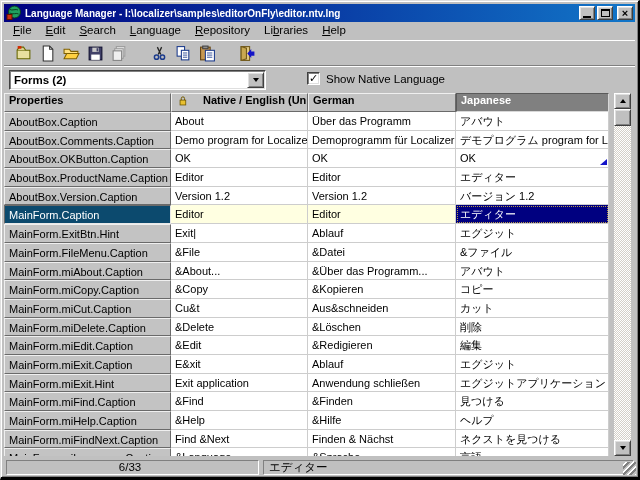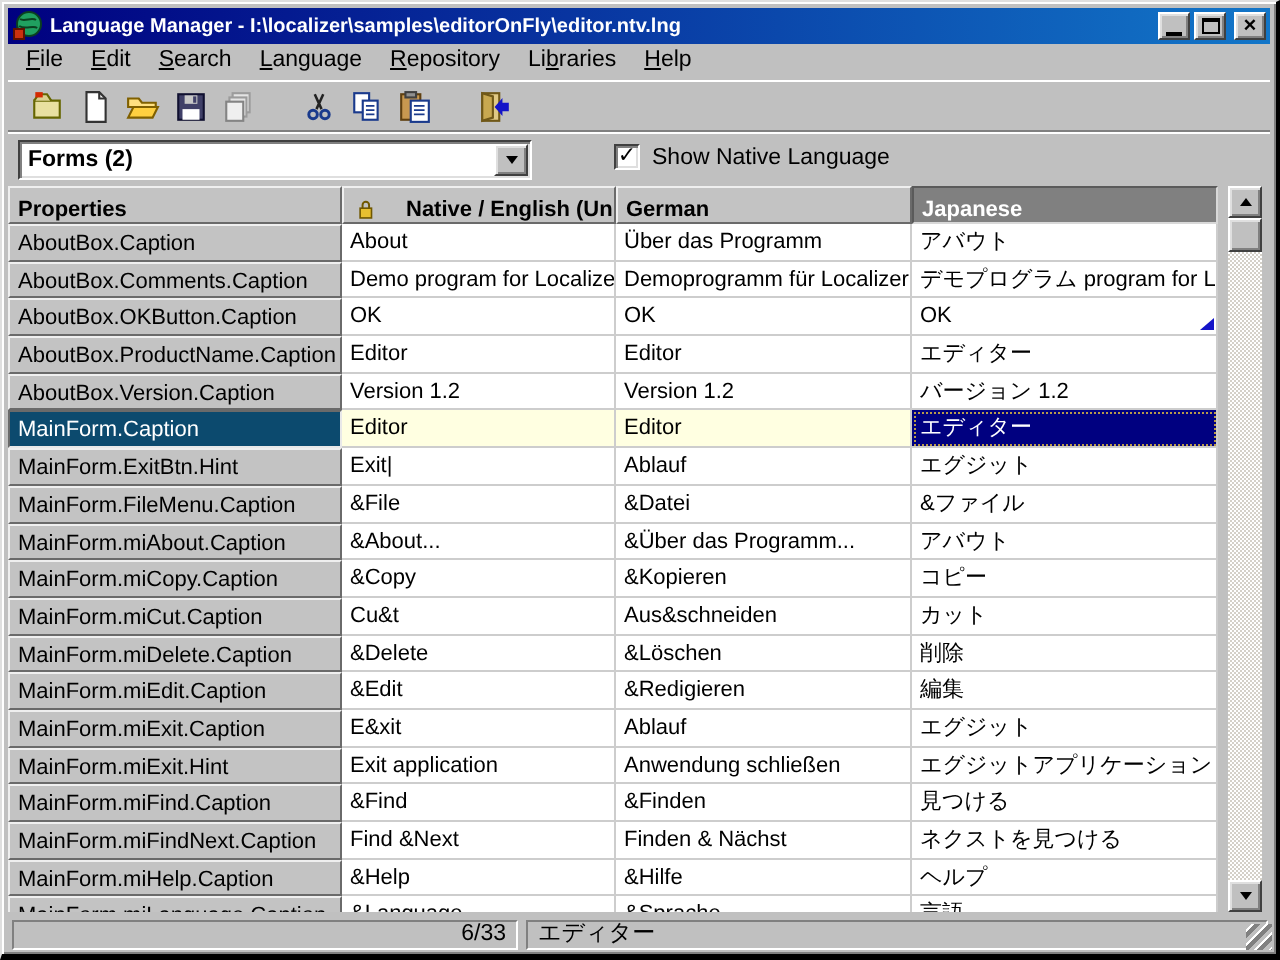--- a/index.html
+++ b/index.html
@@ -87,21 +87,21 @@
   
   .grid{
     position:absolute;left:3px;top:92px;width:627px;height:363px;
     background:#c0c0c0;overflow:hidden;
   }
   .ghead{position:absolute;left:0;top:0;height:19px;display:flex;}
   .gh{
     box-sizing:border-box;height:19px;background:#c3c3c3;
     border:1px solid;border-color:#efefef #6a6a6a #6a6a6a #efefef;
     font-size:11px;font-weight:bold;color:#000;
-    display:flex;align-items:flex-end;padding-left:4px;white-space:nowrap;overflow:hidden;flex:none;
+    display:flex;align-items:flex-start;padding-left:4px;white-space:nowrap;overflow:hidden;flex:none;
   }
   .gh.sel{background:var(--hdr-sel);color:#fff;border-color:#5a5a5a #d8d8d8 #d8d8d8 #5a5a5a;}
   .gh .locksvg{margin-right:2px;flex:none;}
   .c0{width:167px;} .c1{width:137px;gap:12px;} .c2{width:148px;} .c3{width:153px;}
   .gbody{position:absolute;left:0;top:19px;width:605px;height:384px;overflow:hidden;}
   .grow{display:flex;height:18.7px;}
   .cell{
     box-sizing:border-box;font-size:11px;line-height:16.5px;padding:1px 2px 0 4px;
     white-space:nowrap;overflow:hidden;flex:none;height:18.7px;position:relative;
   }
@@ -136,21 +136,21 @@
     border:1px solid;border-color:#fff #404040 #404040 #fff;
     box-shadow:inset 1px 1px 0 #dfdfdf, inset -1px -1px 0 #808080;
   }
   
   .statusbar{position:absolute;left:3px;top:457px;width:634px;height:19px;}
   .sp{
     position:absolute;top:2px;height:15px;box-sizing:border-box;background:#c0c0c0;
     border:1px solid;border-color:#808080 #fff #fff #808080;
     font-size:11.5px;color:#000;line-height:13px;white-space:nowrap;overflow:hidden;
   }
-  .sp1{left:2px;width:253px;text-align:right;padding-right:5px;}
+  .sp1{left:2px;width:253px;text-align:center;padding-right:5px;}
   .sp2{left:259px;width:371px;padding-left:5px;}
   .grip{
     position:absolute;right:2px;bottom:2px;width:13px;height:13px;
     background:repeating-linear-gradient(135deg,#c0c0c0 0 2px,#fff 2px 3px,#808080 3px 5px);
   }
 </style>
 </head>
 <body>
 
 <div class="window">
@@ -376,30 +376,30 @@
           <div class="cell data c2">Anwendung schließen</div>
           <div class="cell data c3">エグジットアプリケーション</div>
         </div>
         <div class="grow">
           <div class="cell prop c0">MainForm.miFind.Caption</div>
           <div class="cell data c1">&amp;Find</div>
           <div class="cell data c2">&amp;Finden</div>
           <div class="cell data c3">見つける</div>
         </div>
         <div class="grow">
+          <div class="cell prop c0">MainForm.miHelp.Caption</div>
+          <div class="cell data c1">&amp;Help</div>
+          <div class="cell data c2">&amp;Hilfe</div>
+          <div class="cell data c3">ヘルプ</div>
+        </div>
+        <div class="grow">
           <div class="cell prop c0">MainForm.miFindNext.Caption</div>
           <div class="cell data c1">Find &amp;Next</div>
           <div class="cell data c2">Finden &amp; Nächst</div>
           <div class="cell data c3">ネクストを見つける</div>
-        </div>
-        <div class="grow">
-          <div class="cell prop c0">MainForm.miHelp.Caption</div>
-          <div class="cell data c1">&amp;Help</div>
-          <div class="cell data c2">&amp;Hilfe</div>
-          <div class="cell data c3">ヘルプ</div>
         </div>
         <div class="grow">
           <div class="cell prop c0">MainForm.miLanguage.Caption</div>
           <div class="cell data c1">&amp;Language...</div>
           <div class="cell data c2">&amp;Sprache...</div>
           <div class="cell data c3">言語</div>
         </div>
       </div>
     <div class="vsb">
       <div class="sbtn up">

